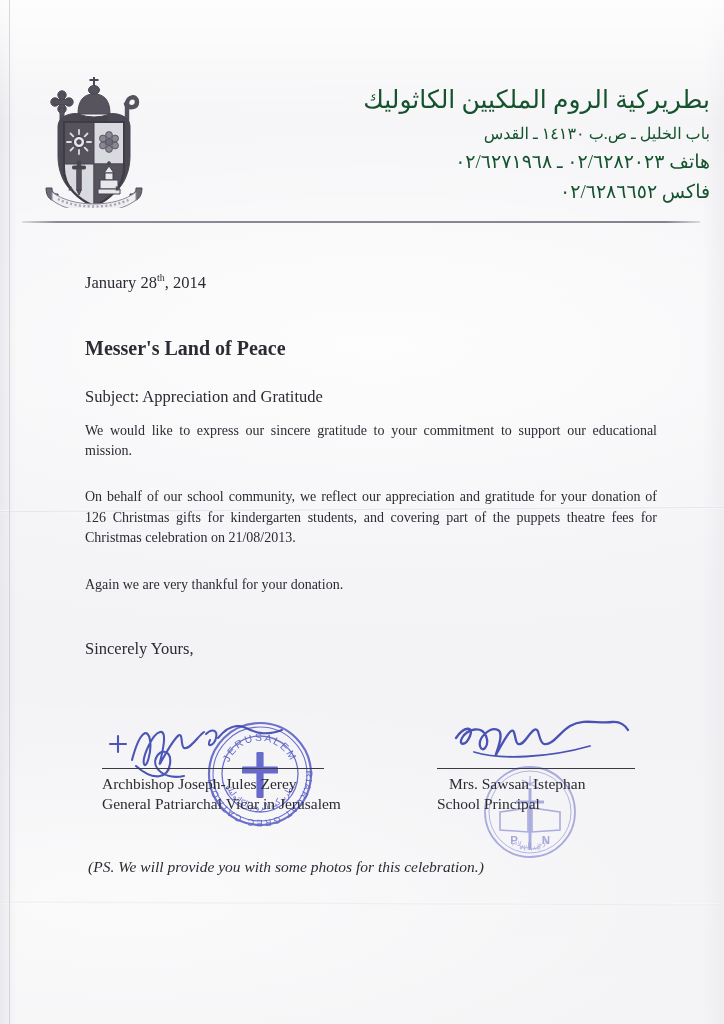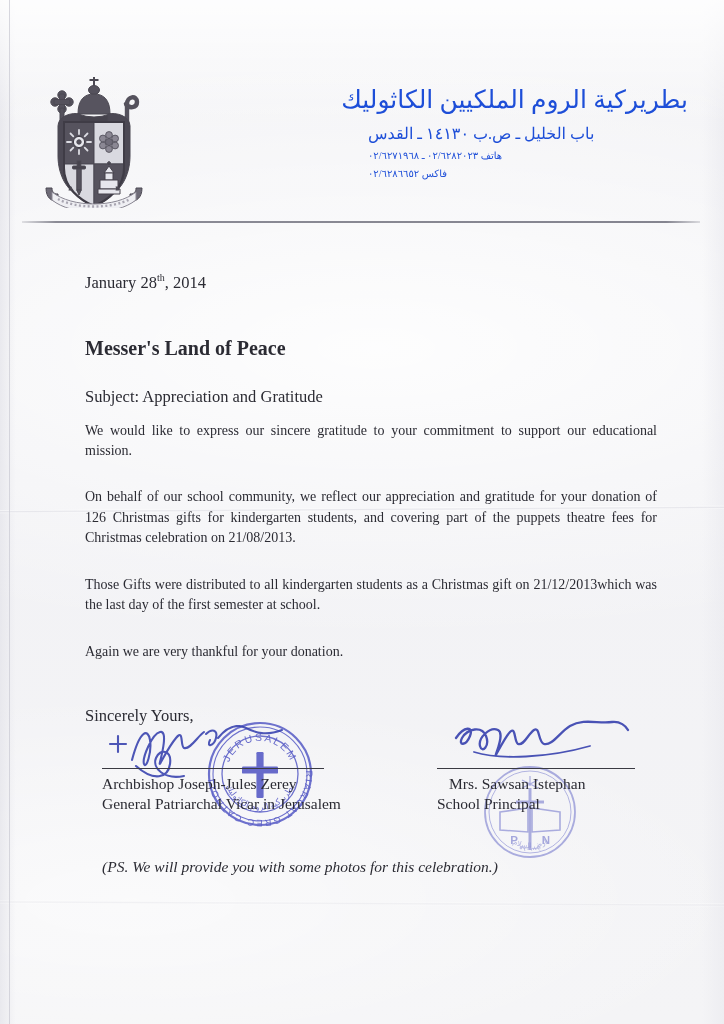--- a/index.html
+++ b/index.html
@@ -65,41 +65,41 @@
   }
   #crest {
     position: absolute;
     left: 28px;
     top: 72px;
     width: 132px;
     height: 136px;
   }
   #arabic-block {
     position: absolute;
-    right: 36px;
+    right: 14px;
     top: 86px;
     width: 320px;
-    text-align: left;
+    text-align: right;
     direction: rtl;
-    color: #1d4ed8;
+    color: #14532d;
   }
   #arabic-title {
     font-size: 25px;
     line-height: 1.15;
     letter-spacing: 0.5px;
     white-space: nowrap;
   }
   #arabic-address {
     font-size: 16px;
     margin-top: 9px;
     letter-spacing: 0.6px;
     white-space: nowrap;
   }
   .arabic-phone {
-    font-size: 10px;
+    font-size: 19px;
     margin-top: 7px;
     letter-spacing: 0.4px;
     white-space: nowrap;
   }
   #header-rule {
     position: absolute;
     left: 22px;
     top: 221px;
     width: 678px;
     height: 2px;
@@ -189,21 +189,21 @@
   .stamp {
     position: absolute;
     pointer-events: none;
   }
   #stamp-left  { left: 198px; top: 712px; }
   #stamp-right { left: 476px; top: 758px; opacity: 0.72; }
 
   
   #postscript {
     position: absolute;
-    left: 102px;
+    left: 88px;
     top: 858px;
     font-size: 15.5px;
     font-style: italic;
   }
 </style>
 </head>
 <body>
 
 <div id="page">
 
@@ -309,21 +309,20 @@
 
     <div class="date-line"><span>January 28</span><sup>th</sup><span>, 2014</span></div>
 
     <div class="recipient">Messer's Land of Peace</div>
 
     <div class="subject">Subject: Appreciation and Gratitude</div>
 
 
     <p class="para">We would like to express our sincere gratitude to your commitment to support our educational mission.</p>
     <p class="para">On behalf of our school community, we reflect our appreciation and gratitude for your donation of 126 Christmas gifts for kindergarten students, and covering part of the puppets theatre fees for Christmas celebration on 21/08/2013.</p>
-    <p class="para">Those Gifts were distributed to all kindergarten students as a Christmas gift on 21/12/2013which was the last day of the first semester at school.</p>
     <p class="para">Again we are very thankful for your donation.</p>
 
     <div class="closing">Sincerely Yours,</div>
   </div>
 
   <div class="stamp" id="stamp-left">
     <svg viewBox="0 0 124 124" width="124" height="124" aria-hidden="true">
       <defs>
         <path id="outerArcL" d="M 62 62 m -46 0 a 46 46 0 1 1 92 0" transform="rotate(178 62 62)"></path>
         <path id="innerArcL" d="M 62 62 m -33 0 a 33 33 0 1 1 66 0"></path>

